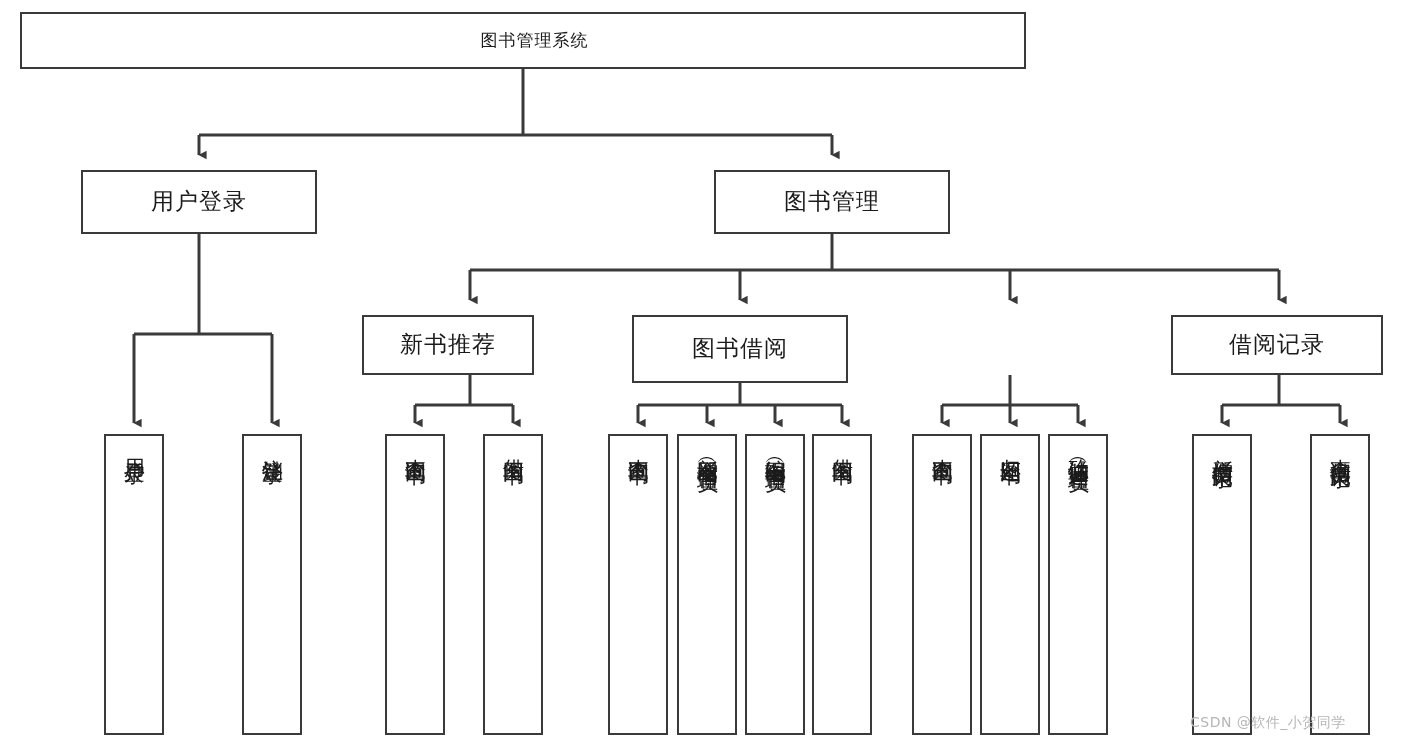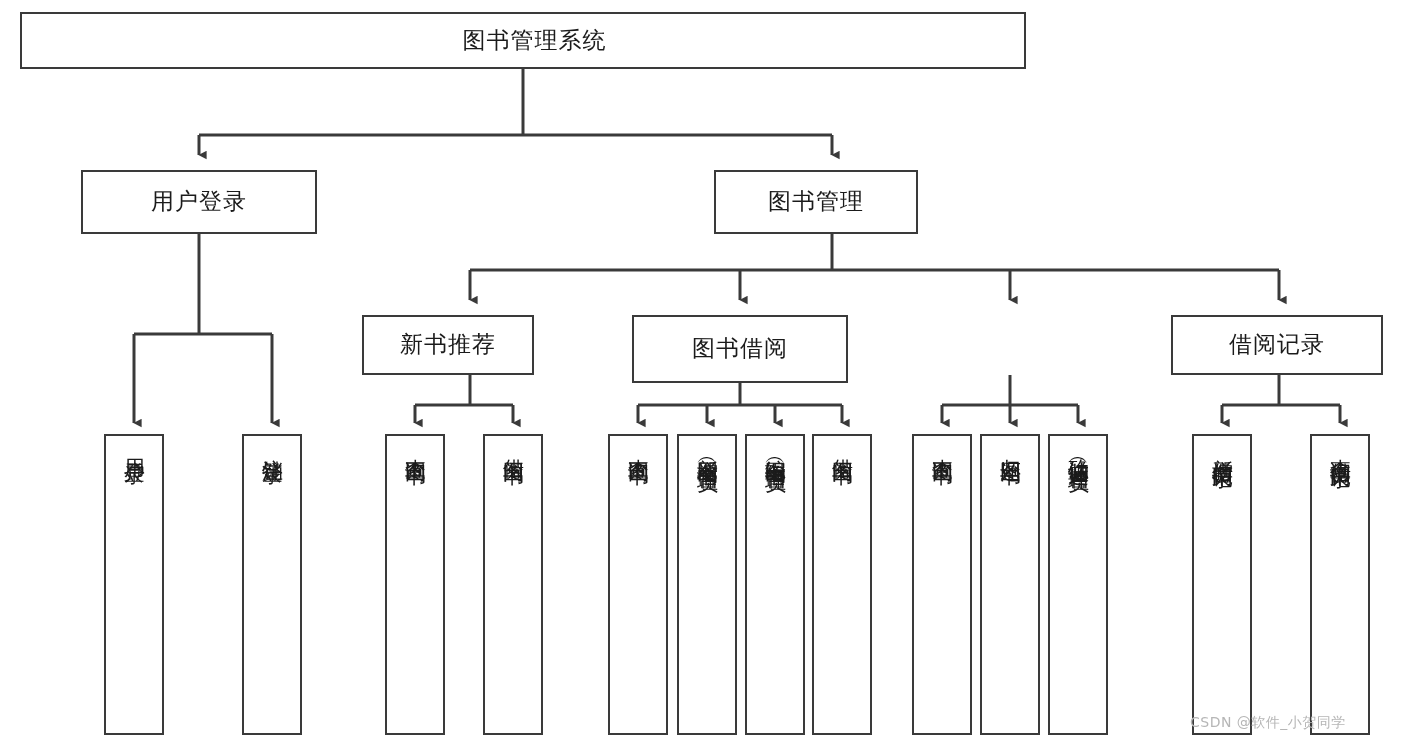--- a/index.html
+++ b/index.html
@@ -40,21 +40,21 @@
     text-align: center;
     line-height: 1.18;
     white-space: nowrap;
   }
   
   .node.horiz .node-label {
     font-size: 23px;
     letter-spacing: 1px;
   }
   .node.root .node-label {
-    font-size: 23px;
+    font-size: 17px;
     letter-spacing: 1px;
     margin-left: 23px;
   }
   
   .node.vert {
     align-items: flex-start;
     justify-content: center;
     padding-top: 6px;
   }
   .node.vert .node-label {
@@ -132,21 +132,21 @@
   </svg>
 
   <div class="node root horiz" style="left:20px; top:12px; width:1006px; height:57px;">
     <span class="node-label">图书管理系统</span>
   </div>
 
   <div class="node horiz" style="left:81px; top:170px; width:236px; height:64px;">
     <span class="node-label">用户登录</span>
   </div>
 
-  <div class="node horiz" style="left:714px; top:170px; width:204px; height:64px;">
+  <div class="node horiz" style="left:714px; top:170px; width:236px; height:64px;">
     <span class="node-label">图书管理</span>
   </div>
 
   <div class="node horiz" style="left:362px; top:315px; width:172px; height:60px;">
     <span class="node-label">新书推荐</span>
   </div>
 
   <div class="node horiz" style="left:632px; top:315px; width:216px; height:68px;">
     <span class="node-label">图书借阅</span>
   </div>

